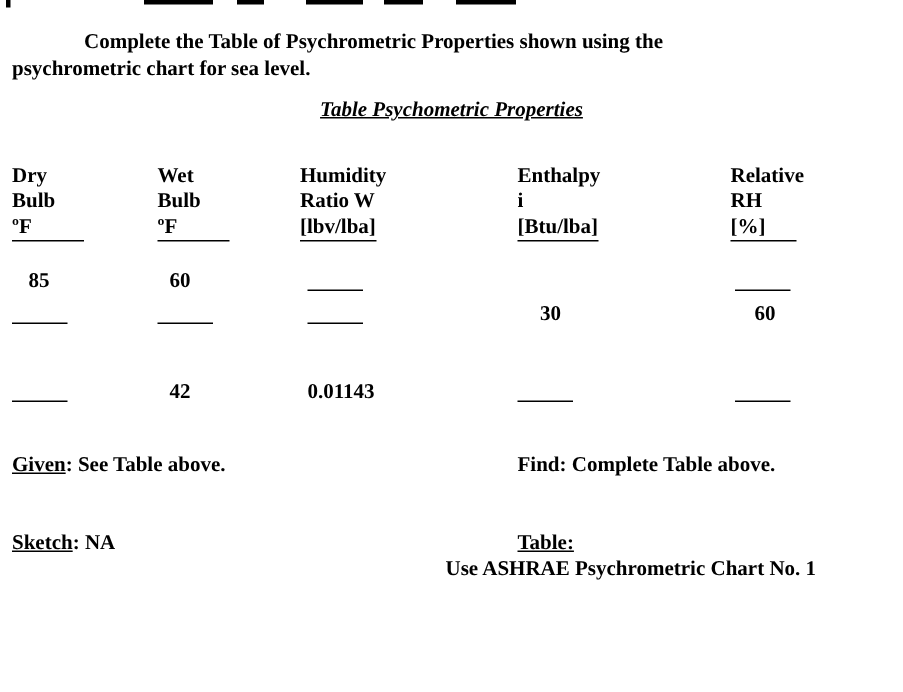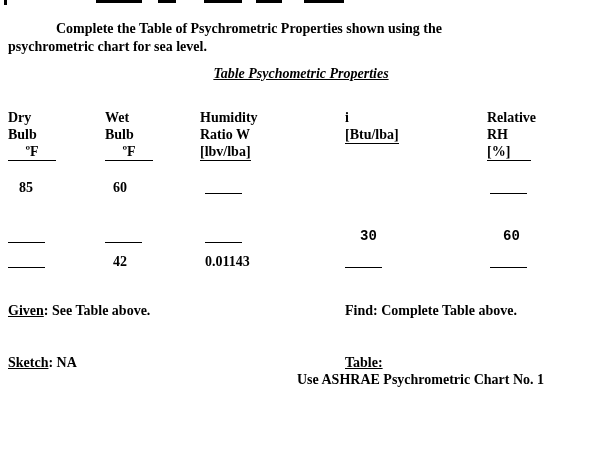--- a/index.html
+++ b/index.html
@@ -26,25 +26,25 @@
   .title-wrap{position:absolute;top:66px;left:0;width:100%;text-align:center;}
   .title{font-style:italic;text-decoration:underline;}
 
   .grid5{
     position:absolute;left:0;width:602px;box-sizing:border-box;padding-left:8px;
     display:grid;grid-template-columns:97px 95px 145px 142px 1fr;line-height:17px;
   }
   .thead{top:109px;}
   .hl{display:block;font-family:Liberation Serif, serif;}
   .hdr-u{display:inline-block;border-bottom:1.5px solid #000;}
-  .w48{min-width:48px;text-align:center;}
+  .w48{min-width:48px;}
   .w44{min-width:44px;}
 
   .row1{top:179px;height:19px;}
-  .row2{top:228px;height:19px;font-family:Liberation Mono, monospace;}
+  .row2{top:201px;height:19px;}
   .row3{top:253px;height:19px;}
   .blank{display:inline-block;width:37px;height:14px;border-bottom:1.5px solid #000;}
   .ml3{margin-left:3px;} .ml5{margin-left:5px;} .ml8{margin-left:8px;}
   .ml11{margin-left:11px;} .ml15{margin-left:15px;} .ml16{margin-left:16px;}
 
   .bline{position:absolute;left:0;width:602px;height:19px;}
   .b-given{top:303px;} .b-sketch{top:355px;} .b-use{top:372px;}
   .bl-left{position:absolute;left:8px;white-space:nowrap;}
   .bl-right{position:absolute;left:345px;white-space:nowrap;}
   .bl-use{position:absolute;left:297px;white-space:nowrap;}
@@ -83,20 +83,21 @@
       <span class="hl">Wet</span>
       <span class="hl">Bulb</span>
       <span class="hl"><span class="hdr-u w48">ºF</span></span>
     </div>
     <div>
       <span class="hl">Humidity</span>
       <span class="hl">Ratio W</span>
       <span class="hl"><span class="hdr-u">[lbv/lba]</span></span>
     </div>
     <div>
+      <span class="hl">Enthalpy</span>
       <span class="hl">i</span>
       <span class="hl"><span class="hdr-u">[Btu/lba]</span></span>
     </div>
     <div>
       <span class="hl">Relative</span>
       <span class="hl">RH</span>
       <span class="hl"><span class="hdr-u w44">[%]</span></span>
     </div>
   </div>
 

